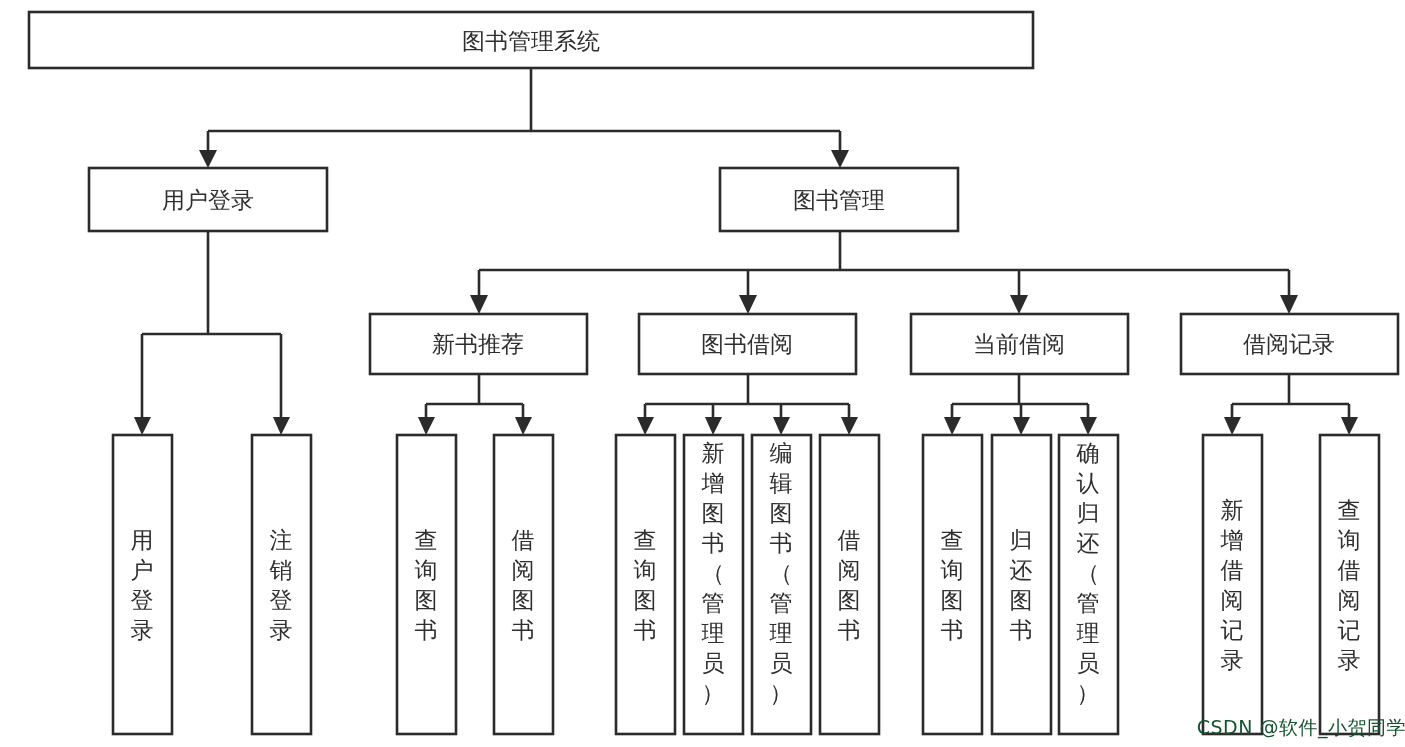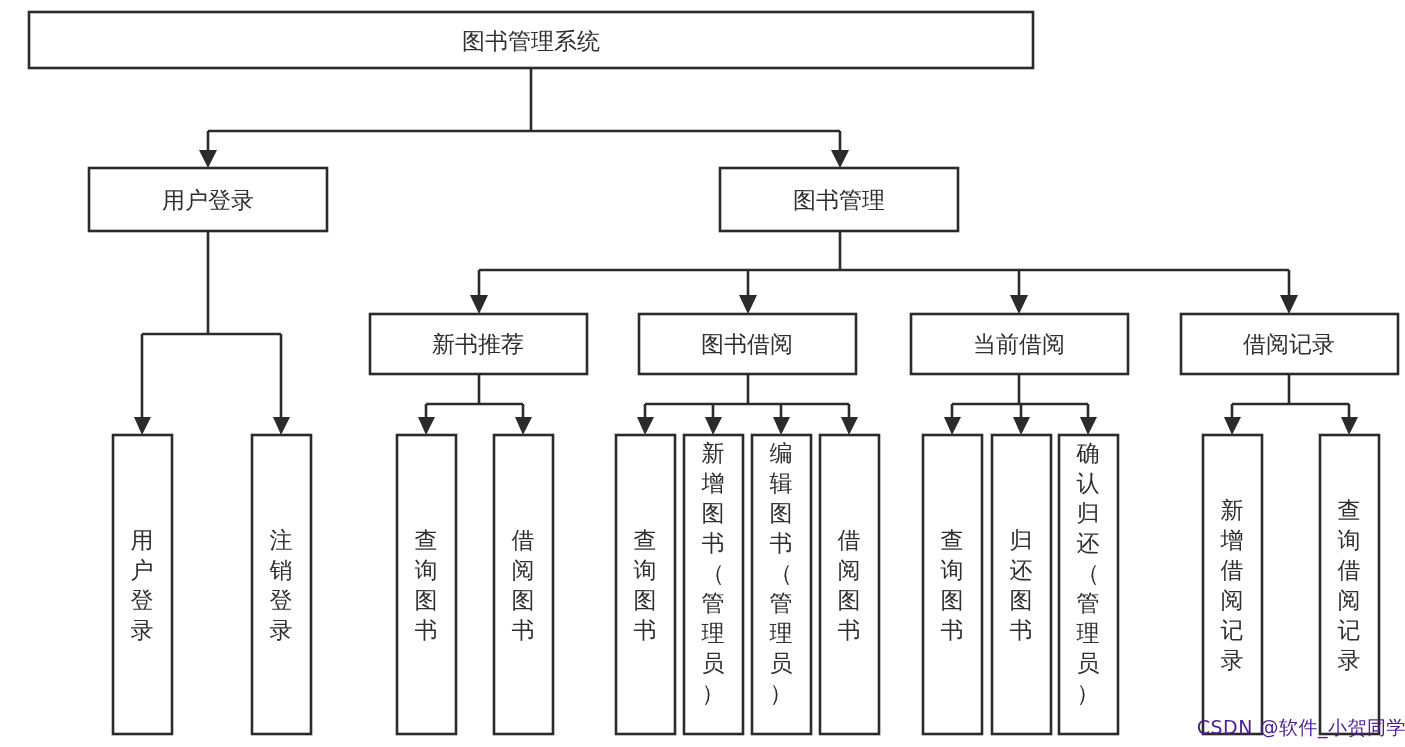--- a/index.html
+++ b/index.html
@@ -52,21 +52,21 @@
     font-family: "DejaVu Sans", "Liberation Sans", sans-serif;
     font-size: 23px;
     text-anchor: middle;
   }
   .watermark-text {
     position: absolute;
     right: 8px;
     bottom: 6px;
     font-family: "DejaVu Sans", "Liberation Sans", sans-serif;
     font-size: 19px;
-    color: #4c1d95;
+    color: #14532d;
     white-space: nowrap;
     letter-spacing: 0.5px;
     pointer-events: none;
   }
 </style>
 </head>
 <body>
 
 <div id="diagram-root">
   <svg class="diagram-canvas" viewBox="0 0 1405 747" xmlns="http://www.w3.org/2000/svg">

